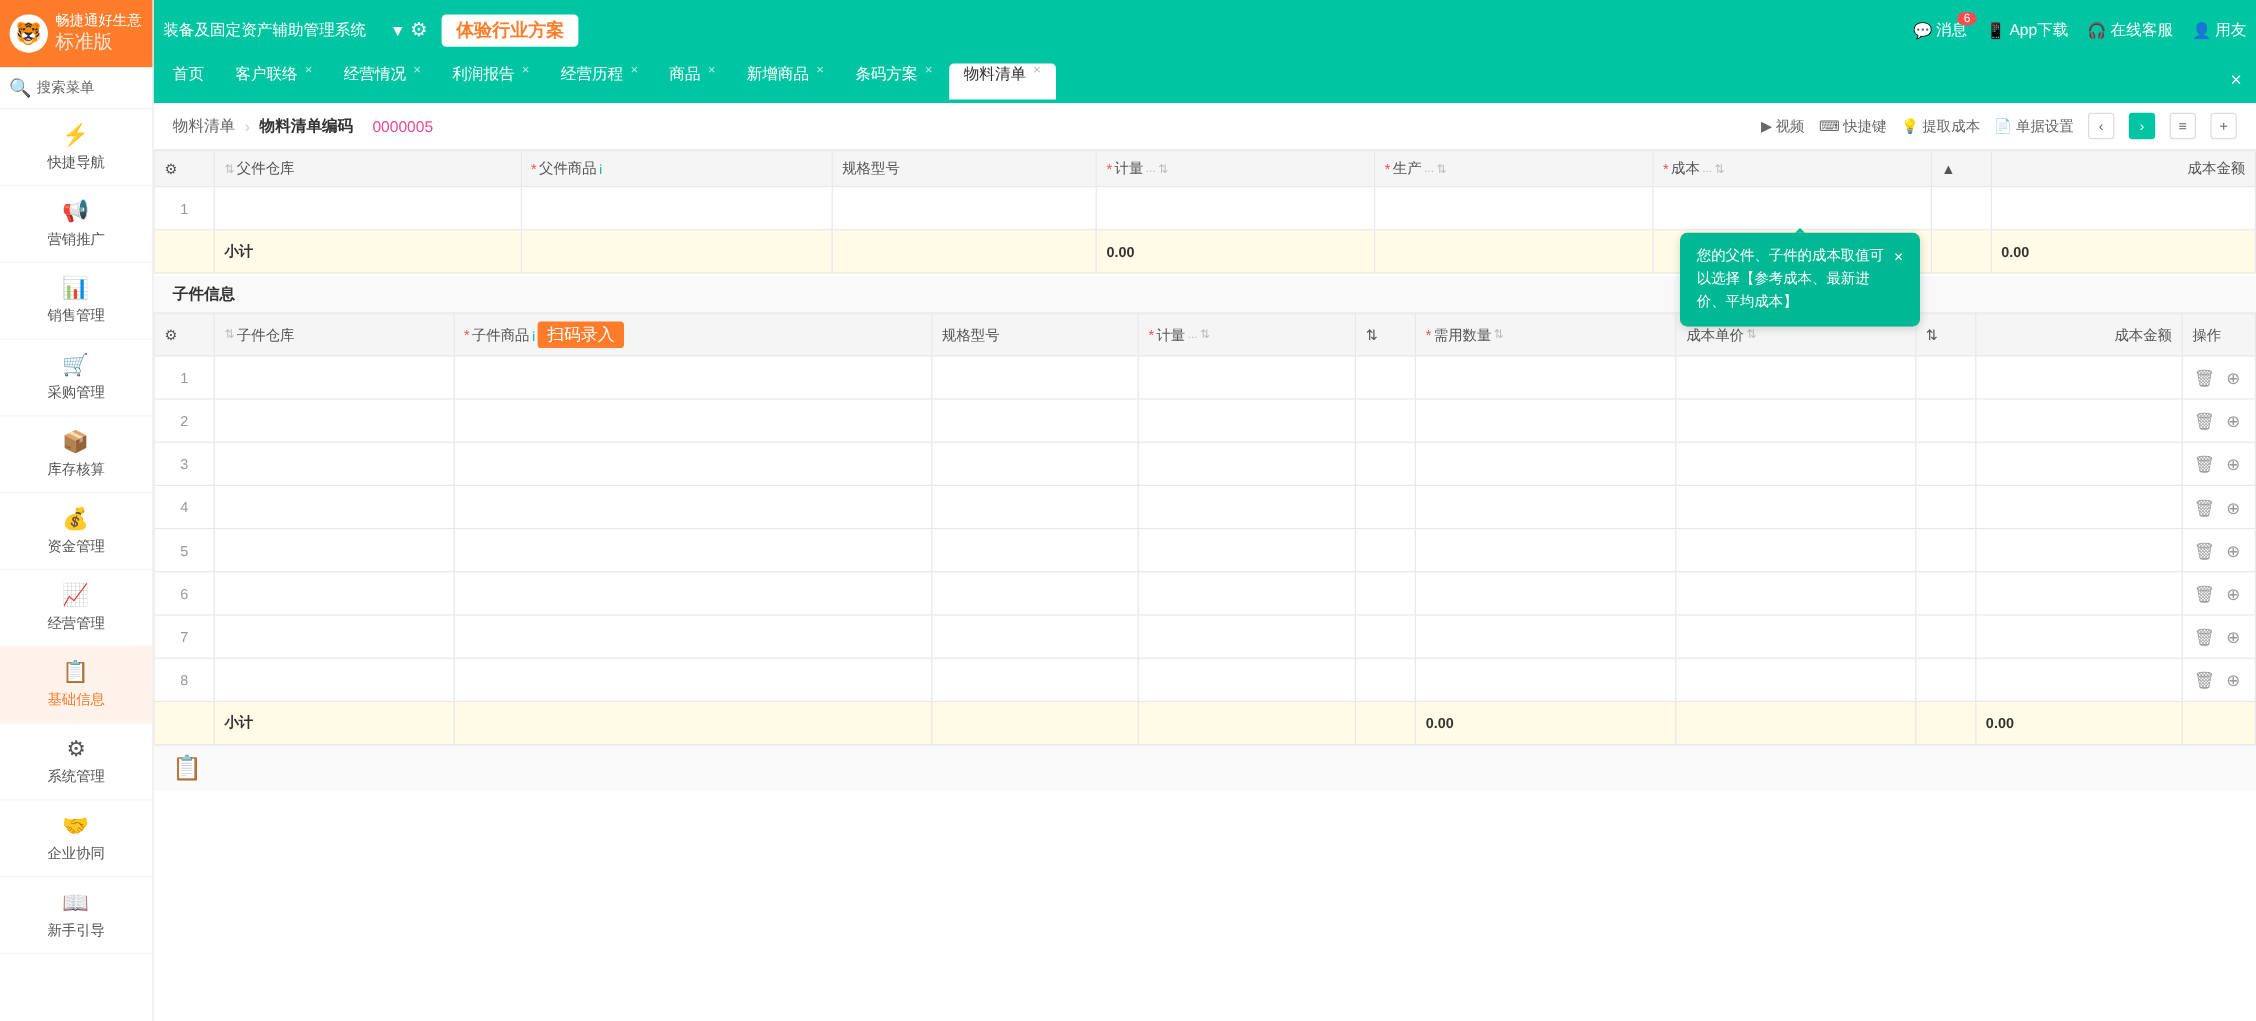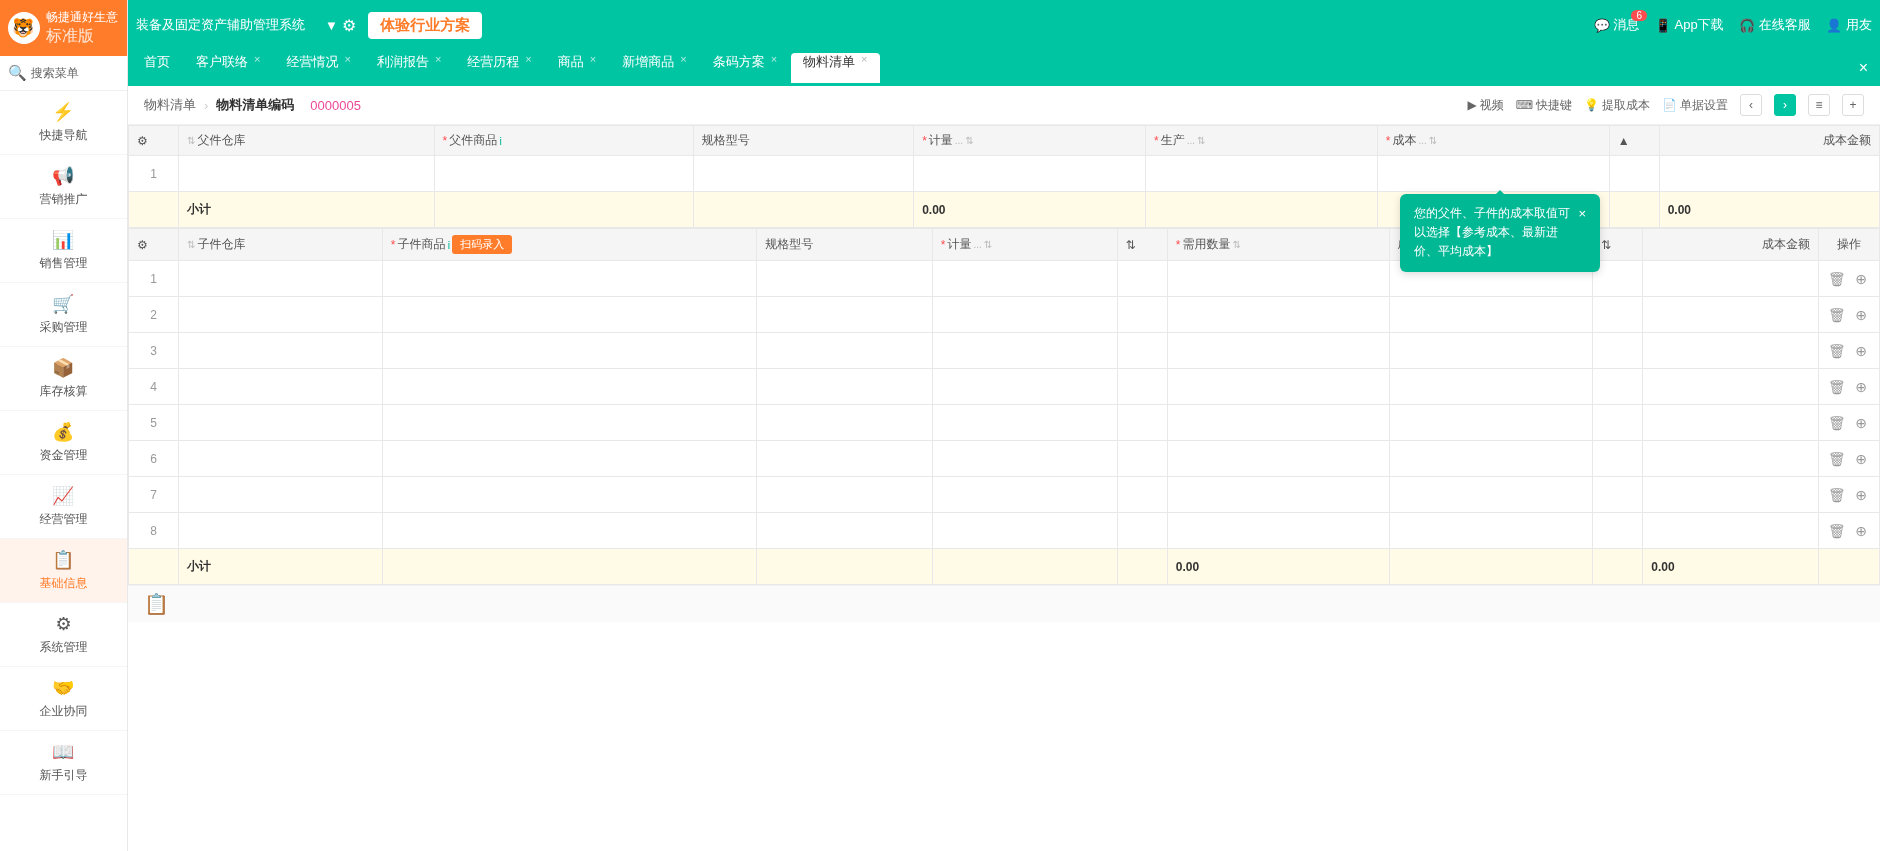--- a/index.html
+++ b/index.html
@@ -247,21 +247,21 @@
     .subtotal-label { color: #666; }
     .subtotal-value { text-align: left; }
 
     
     .scan-btn {
       background: #ff7c2a;
       color: #fff;
       border: none;
       border-radius: 3px;
       padding: 2px 8px;
-      font-size: 11px;
+      font-size: 14px;
       cursor: pointer;
     }
 
     
     .action-btns {
       display: flex;
       align-items: center;
       gap: 4px;
       justify-content: center;
     }
@@ -321,21 +321,21 @@
 
     
     .col-header {
       display: flex;
       align-items: center;
       gap: 2px;
     }
     .sort-icon { color: #bbb; font-size: 10px; cursor: pointer; }
 
     th.narrow { width: 50px; }
-    th.actions-col { width: 60px; text-align: center; }
+    th.actions-col { width: 60px; }
   </style>
 </head>
 <body>
 
 <div class="sidebar">
   <div class="sidebar-logo">
     <div class="logo-icon">🐯</div>
     <div class="logo-text">
       <div>畅捷通好生意</div>
       <div style="font-size:16px;opacity:0.8">标准版</div>
@@ -558,20 +558,23 @@
           <td></td>
           <td class="subtotal-value">0.00</td>
           <td></td>
           <td></td>
           <td></td>
           <td class="subtotal-value">0.00</td>
         </tr>
       </tbody>
     </table>
 
+    <div class="section-title" style="margin-top:2px">
+      <span>子件信息</span>
+    </div>
     <table class="data-table">
       <thead>
         <tr>
           <th class="narrow">⚙</th>
           <th>
             <div class="col-header">
                 <span class="sort-icon">⇅</span>
                 <span>子件仓库</span>
               </div>
           </th>

